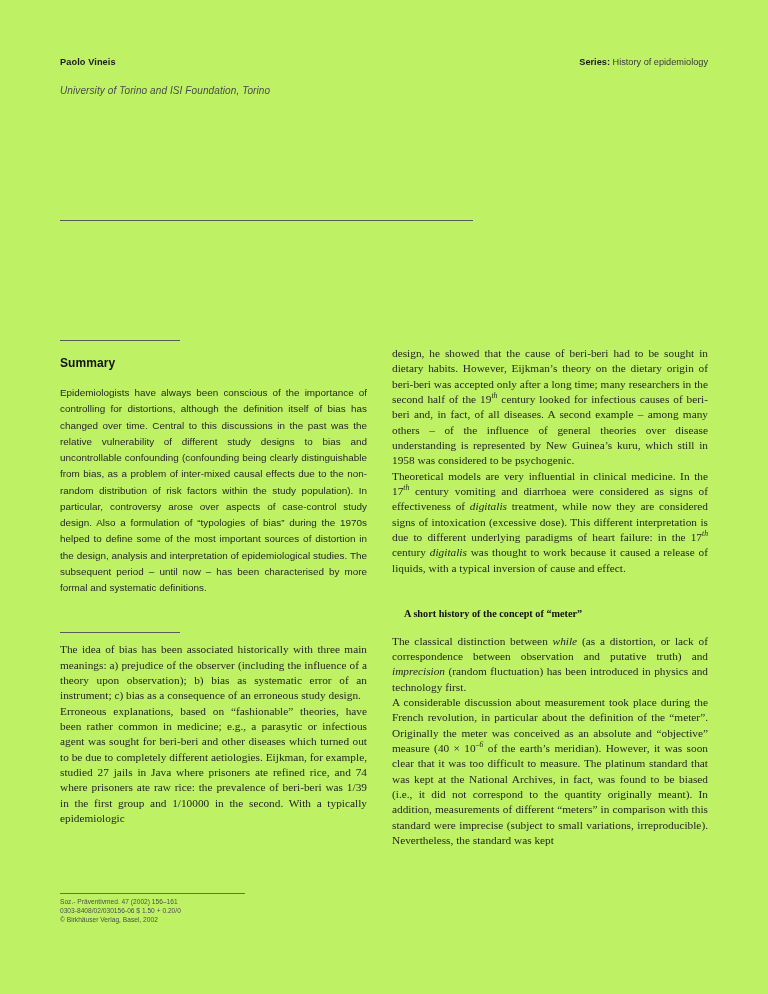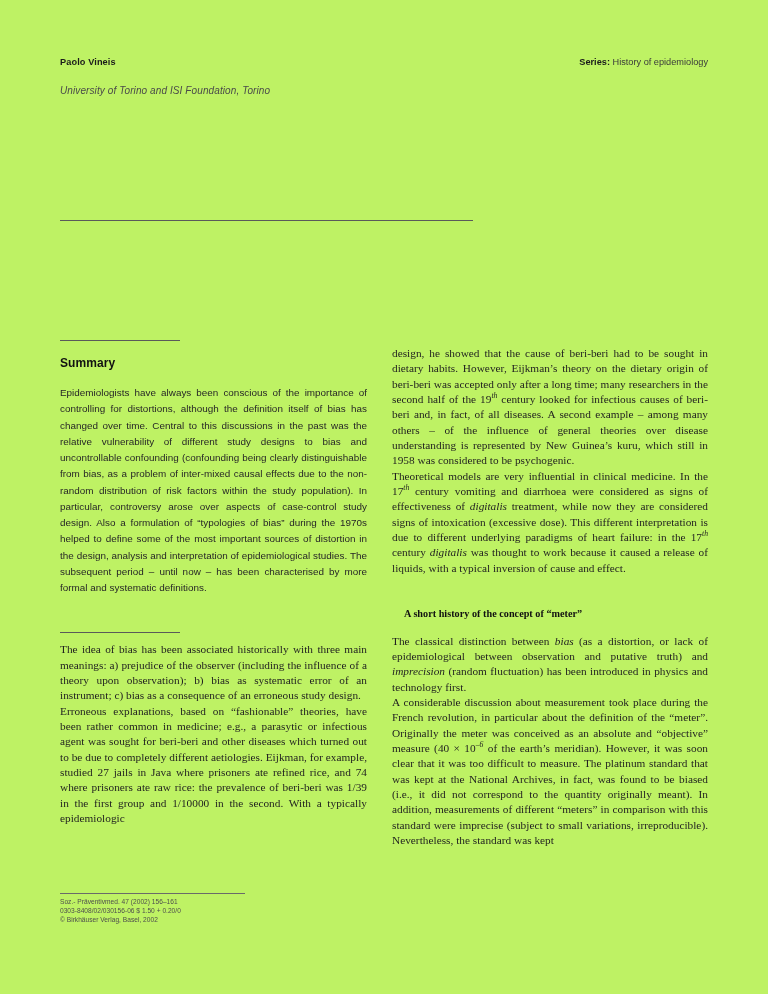--- a/index.html
+++ b/index.html
@@ -221,21 +221,21 @@
   </div>
 
   <div class="col-right">
 
     <p class="body"><span>design, he showed that the cause of beri-beri had to be sought in dietary habits. However, Eijkman’s theory on the dietary origin of beri-beri was accepted only after a long time; many researchers in the second half of the 19</span><sup class="sup">th</sup><span> century looked for infectious causes of beri-beri and, in fact, of all diseases. A second example – among many others – of the influence of general theories over disease understanding is represented by New Guinea’s kuru, which still in 1958 was considered to be psychogenic.</span></p>
 
     <p class="body"><span>Theoretical models are very influential in clinical medicine. In the 17</span><sup class="sup">th</sup><span> century vomiting and diarrhoea were considered as signs of effectiveness of </span><i class="it">digitalis</i><span> treatment, while now they are considered signs of intoxication (excessive dose). This different interpretation is due to different underlying paradigms of heart failure: in the 17</span><sup class="sup">th</sup><span> century </span><i class="it">digitalis</i><span> was thought to work because it caused a release of liquids, with a typical inversion of cause and effect.</span></p>
 
     <div class="sec-head gap-sec">A short history of the concept of “meter”</div>
 
-    <p class="body"><span>The classical distinction between </span><i class="it">bias</i><span> (as a distortion, or lack of epidemiological between observation and putative truth) and </span><i class="it">imprecision</i><span> (random fluctuation) has been introduced in physics and technology first.</span></p>
+    <p class="body"><span>The classical distinction between </span><i class="it">while</i><span> (as a distortion, or lack of correspondence between observation and putative truth) and </span><i class="it">imprecision</i><span> (random fluctuation) has been introduced in physics and technology first.</span></p>
 
     <p class="body"><span>A considerable discussion about measurement took place during the French revolution, in particular about the definition of the “meter”. Originally the meter was conceived as an absolute and “objective” measure (40 × 10</span><sup class="sup">–6</sup><span> of the earth’s meridian). However, it was soon clear that it was too difficult to measure. The platinum standard that was kept at the National Archives, in fact, was found to be biased (i.e., it did not correspond to the quantity originally meant). In addition, measurements of different “meters” in comparison with this standard were imprecise (subject to small variations, irreproducible). Nevertheless, the standard was kept</span></p>
   </div>
 
   <div class="foot-rule"></div>
   <div class="footer">
     <div>Soz.- Präventivmed. 47 (2002) 156–161</div>
     <div>0303-8408/02/030156-06 $ 1.50 + 0.20/0</div>
     <div>© Birkhäuser Verlag, Basel, 2002</div>
   </div>

